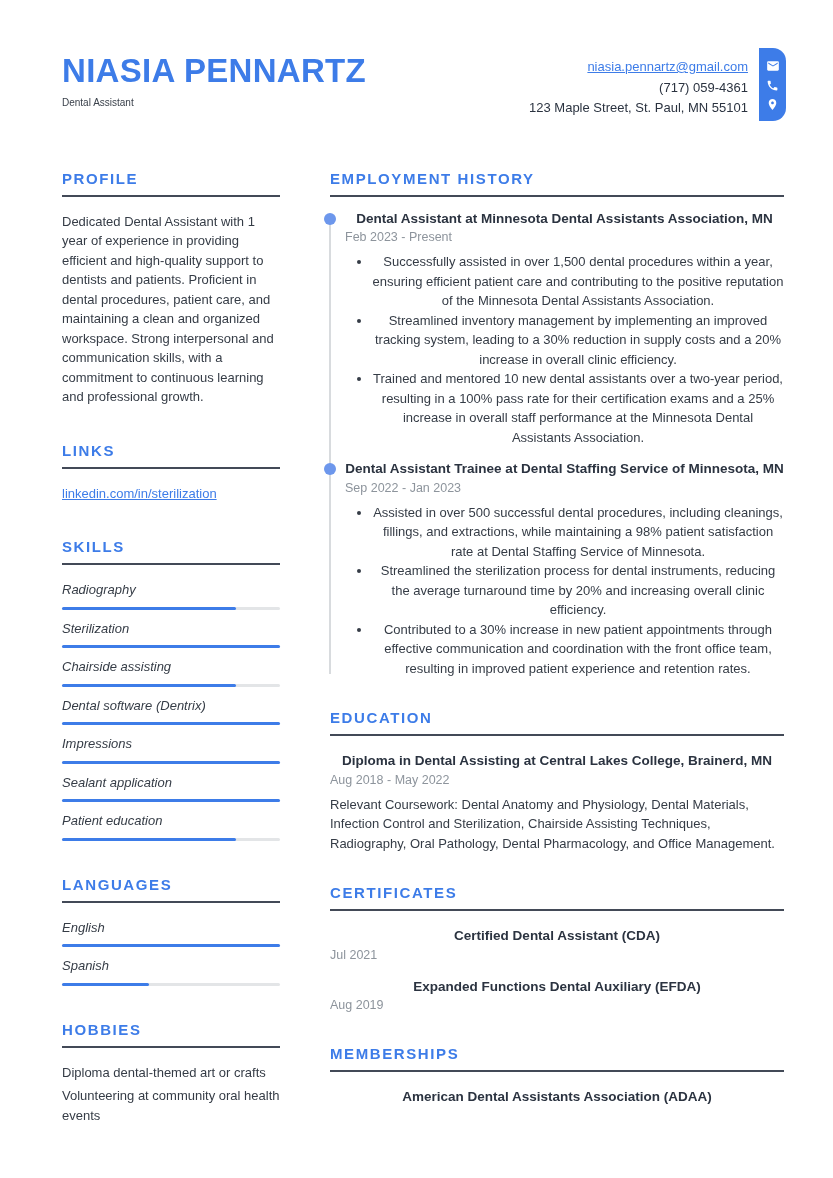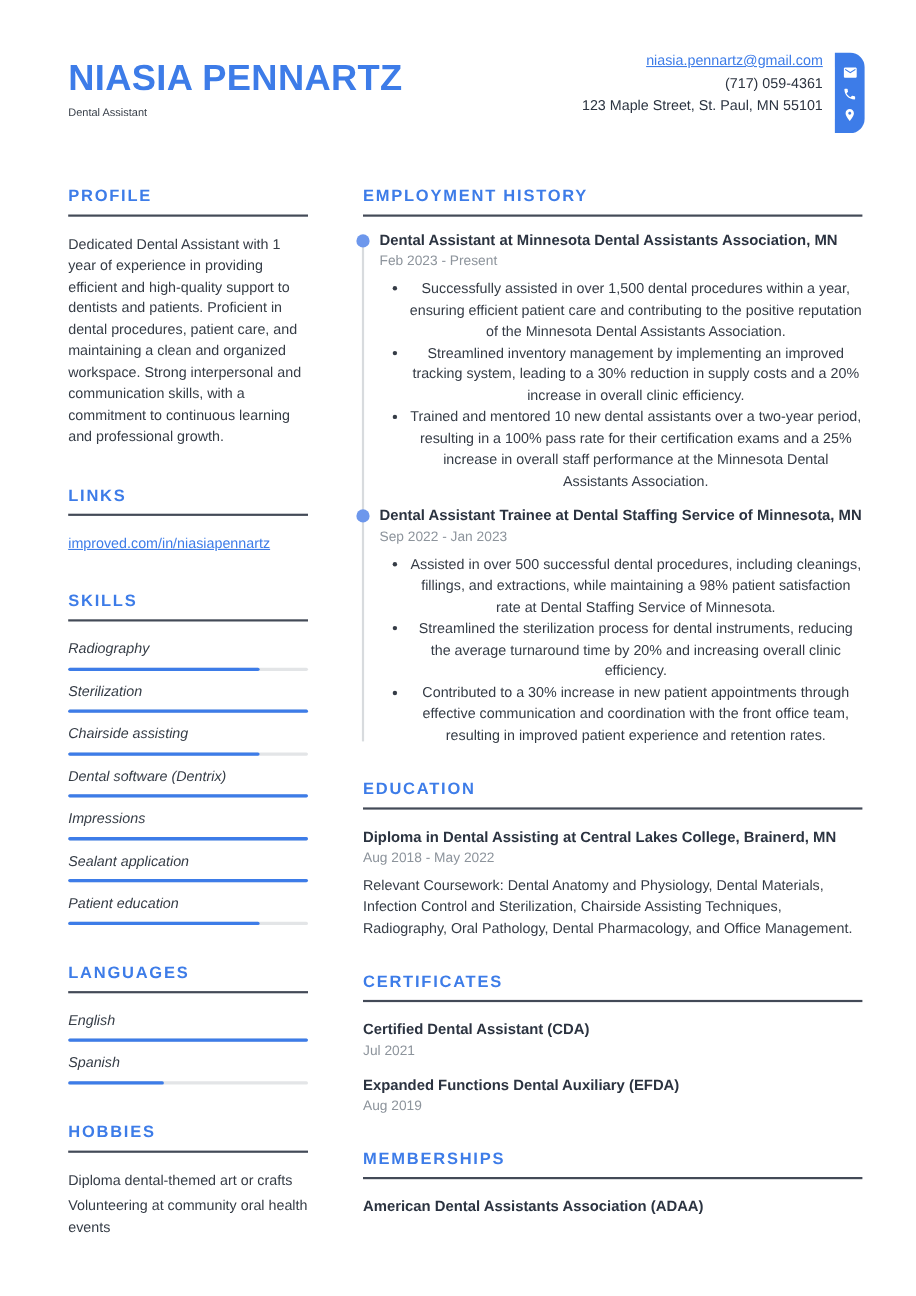--- a/index.html
+++ b/index.html
@@ -9,21 +9,21 @@
   *{box-sizing:border-box; margin:0; padding:0;}
   html,body{background:#ffffff;}
   body{font-family:"Liberation Sans","DejaVu Sans",sans-serif;}
   .page{position:relative; width:833px; height:1178px; background:#fff; overflow:hidden;
         color:var(--text); font-size:13px; line-height:19.5px;}
 
   
   .identity{padding:54px 0 0 62px;}
   .name{font-size:33px; line-height:34px; font-weight:bold; color:var(--accent); letter-spacing:.3px;}
   .subtitle{margin-top:5px; font-size:10px; color:#3a414b;}
-  .contact{position:absolute; top:45px; right:85px; text-align:right; font-size:13px; line-height:20.5px; color:var(--titletext);}
+  .contact{position:absolute; top:57px; right:85px; text-align:right; font-size:13px; line-height:20.5px; color:var(--titletext);}
   .contact a{color:var(--accent); text-decoration:underline; cursor:pointer;}
   .icon-pill{position:absolute; top:48px; right:47px; width:27px; height:73px; background:var(--icon_bg);
              border-radius:0 13px 13px 0; display:flex; flex-direction:column; align-items:center;
              justify-content:center; gap:6px;}
   .icon-pill svg{display:block;}
 
   
   .columns{display:flex; gap:50px; padding:0 49px 0 62px; margin-top:56px;}
   .col-left{width:218px; flex:0 0 218px;}
   .col-right{flex:1; min-width:0;}
@@ -42,21 +42,21 @@
   .fill{height:3px; background:var(--accent); border-radius:2px; width:0;}
 
   .hobby{margin-bottom:4px;}
 
   
   .jobs{position:relative; margin-top:-3px;}
   .jobs::before{content:""; position:absolute; left:-1px; top:10px; bottom:4px; width:1.5px; background:var(--timeline);}
   .job{position:relative; padding-left:15px; margin-bottom:12px;}
   .job:last-child{margin-bottom:0;}
   .dot{position:absolute; left:-6.5px; top:4px; width:12px; height:12px; border-radius:50%; background:var(--dot);}
-  h3{font-size:13.5px; line-height:19.5px; font-weight:bold; color:var(--titletext);}
+  h3{font-size:13.5px; line-height:19.5px; font-weight:bold; color:var(--titletext);text-align:center;}
   .dates{font-size:12.5px; line-height:18px; color:var(--muted); margin-bottom:6px;}
   ul{margin:0; padding-left:27px;text-align:center;}
   li{margin:0;}
 
   .entry{margin-bottom:13px;}
   .entry:last-child{margin-bottom:0;}
   .entry .desc{margin-top:6px;}
 </style>
 </head>
 <body>
@@ -100,21 +100,21 @@
 
     <aside class="col-left">
 
       <section>
         <h2>PROFILE</h2>
         <p>Dedicated Dental Assistant with 1 year of experience in providing efficient and high-quality support to dentists and patients. Proficient in dental procedures, patient care, and maintaining a clean and organized workspace. Strong interpersonal and communication skills, with a commitment to continuous learning and professional growth.</p>
       </section>
 
       <section>
         <h2>LINKS</h2>
-        <a class="plain-link">improved.com/in/niasiapennartz</a>
+        <a class="plain-link">linkedin.com/in/sterilization</a>
       </section>
 
       <section>
         <h2>SKILLS</h2>
 
         <div class="meter">
           <div class="meter-label">Radiography</div>
           <div class="track">
               <div class="fill" style="width: 80%;"></div>
             </div>

